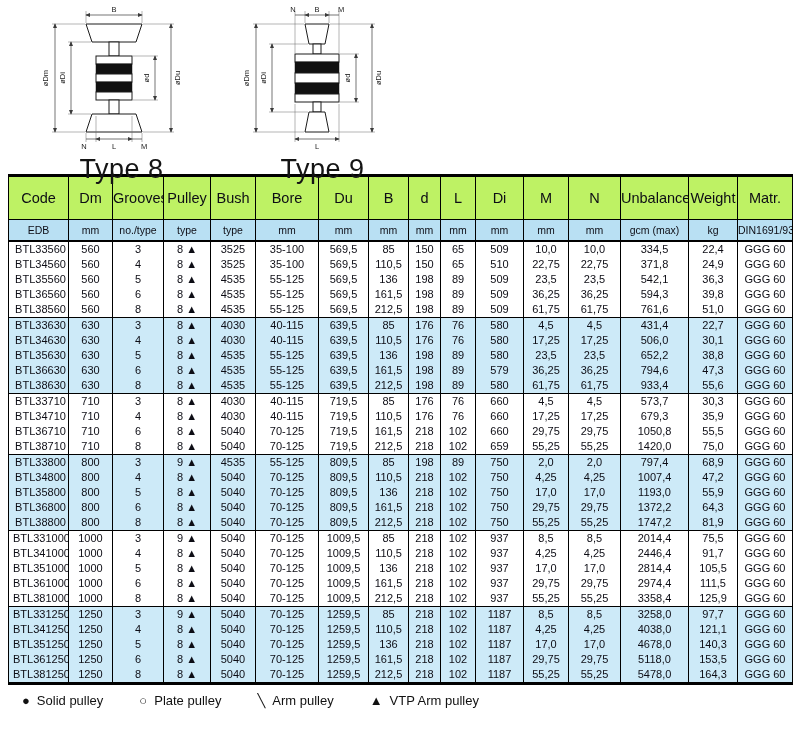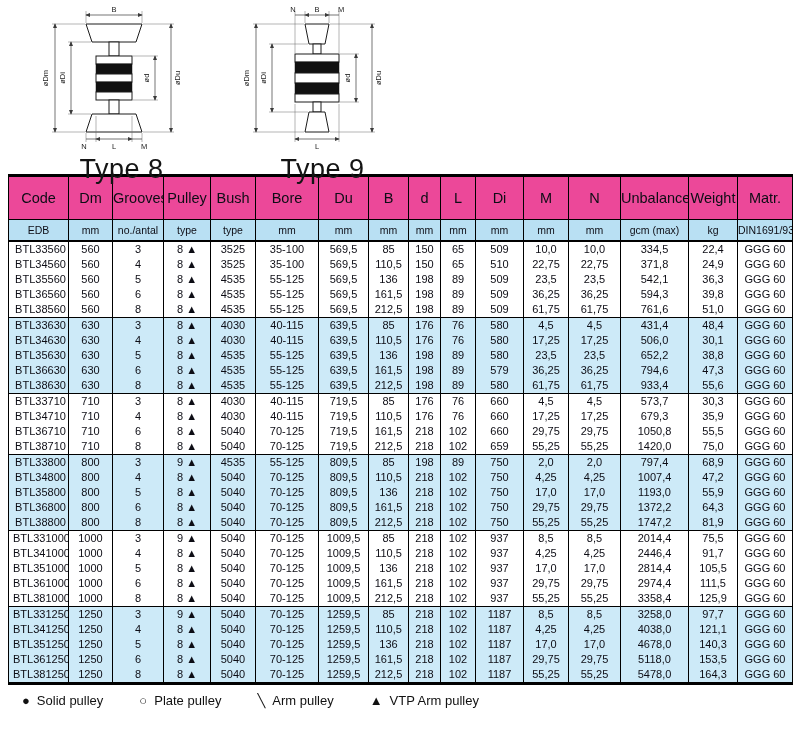--- a/index.html
+++ b/index.html
@@ -44,21 +44,21 @@
   }
   th,td{
     border-left:1px solid #000;
     border-right:1px solid #000;
     text-align:center;
     padding:0;
     overflow:hidden;
     white-space:nowrap;
   }
   thead tr.main th{
-    background:#ec4899;
+    background:#bef264;
     height:42px;
     font-size:14.5px;
     font-weight:normal;
     border-bottom:1px solid #000;
   }
   thead tr.sub th{
     background:#b9e0f3;
     height:20px;
     font-size:10.5px;
     font-weight:normal;
@@ -234,21 +234,21 @@
           <th>Di</th>
           <th>M</th>
           <th>N</th>
           <th>Unbalance</th>
           <th>Weight</th>
           <th>Matr.</th>
         </tr>
         <tr class="sub">
           <th>EDB</th>
           <th>mm</th>
-          <th>no./antal</th>
+          <th>no./type</th>
           <th>type</th>
           <th>type</th>
           <th>mm</th>
           <th>mm</th>
           <th>mm</th>
           <th>mm</th>
           <th>mm</th>
           <th>mm</th>
           <th>mm</th>
           <th>mm</th>
@@ -358,21 +358,21 @@
           <td class="col-bush">4030</td>
           <td class="col-bore">40-115</td>
           <td class="col-du">639,5</td>
           <td class="col-b">85</td>
           <td class="col-d">176</td>
           <td class="col-l">76</td>
           <td class="col-di">580</td>
           <td class="col-m">4,5</td>
           <td class="col-n">4,5</td>
           <td class="col-unbalance">431,4</td>
-          <td class="col-weight">48,4</td>
+          <td class="col-weight">22,7</td>
           <td class="col-matr">GGG 60</td>
         </tr>
         <tr>
           <td class="col-code">BTL34630</td>
           <td class="col-dm">630</td>
           <td class="col-grooves">4</td>
           <td class="col-pulley">8 ▲</td>
           <td class="col-bush">4030</td>
           <td class="col-bore">40-115</td>
           <td class="col-du">639,5</td>

